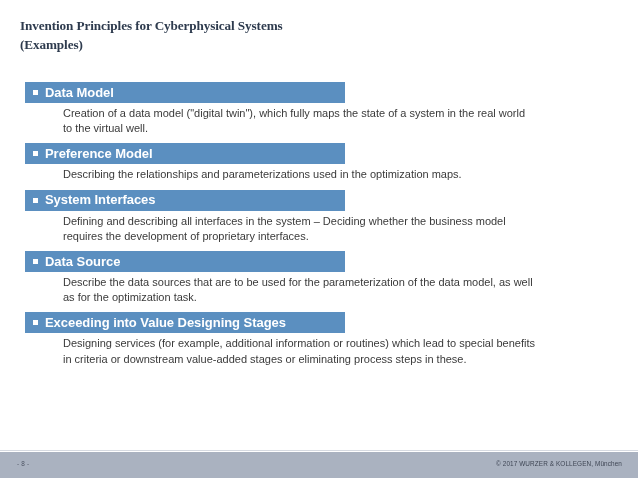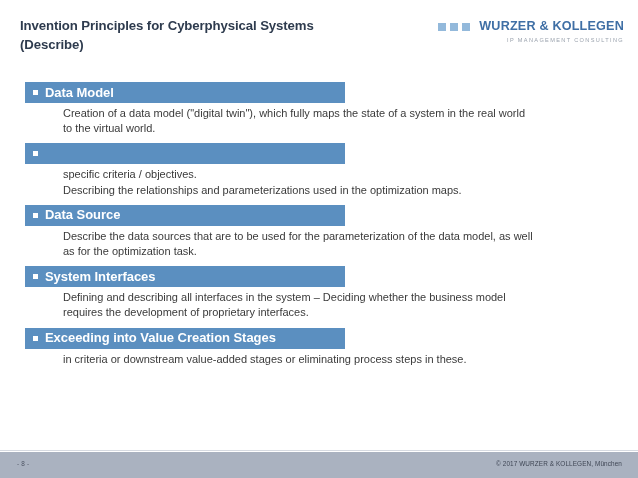--- a/index.html
+++ b/index.html
@@ -33,20 +33,21 @@
   .slide-title {
     position: absolute;
     left: 20px;
     top: 17px;
     width: 380px;
     font-size: 13.2px;
     font-weight: bold;
     line-height: 18.5px;
     color: #2e3b4e;
     letter-spacing: -0.1px;
+    font-family: Liberation Serif, serif;
   }
   .slide-title .ttl-line {
     display: block;
     white-space: nowrap;
   }
 
   
   .logo {
     position: absolute;
     right: 14px;
@@ -173,87 +174,77 @@
   }
 </style>
 </head>
 <body>
 
 <div class="slide">
 
   <div class="header">
     <div class="slide-title">
       <span class="ttl-line">Invention Principles for Cyberphysical Systems</span>
-      <span class="ttl-line">(Describe)</span>
-    </div>
-
-    <div class="logo">
-      <div class="logo-squares">
-        <span class="logo-square"></span>
-        <span class="logo-square"></span>
-        <span class="logo-square"></span>
-      </div>
-      <div class="logo-text">
-        <span class="logo-name">WURZER &amp; KOLLEGEN</span>
-        <span class="logo-sub">IP MANAGEMENT CONSULTING</span>
-      </div>
-    </div>
+      <span class="ttl-line">(Examples)</span>
+    </div>
+
   </div>
 
   <div class="content">
 
     <div class="section">
       <div class="section-bar">
         <span class="bar-bullet"></span>
         <span class="bar-label">Data Model</span>
       </div>
       <div class="section-body">
         <span class="body-line">Creation of a data model ("digital twin"), which fully maps the state of a system in the real world</span>
-        <span class="body-line">to the virtual world.</span>
-      </div>
-    </div>
-
-    <div class="section">
-      <div class="section-bar">
-        <span class="bar-bullet"></span>
-      </div>
-      <div class="section-body">
-        <span class="body-line">specific criteria / objectives.</span>
+        <span class="body-line">to the virtual well.</span>
+      </div>
+    </div>
+
+    <div class="section">
+      <div class="section-bar">
+        <span class="bar-bullet"></span>
+        <span class="bar-label">Preference Model</span>
+      </div>
+      <div class="section-body">
         <span class="body-line">Describing the relationships and parameterizations used in the optimization maps.</span>
+      </div>
+    </div>
+
+    <div class="section">
+      <div class="section-bar">
+        <span class="bar-bullet"></span>
+        <span class="bar-label">System Interfaces</span>
+      </div>
+      <div class="section-body">
+        <span class="body-line">Defining and describing all interfaces in the system – Deciding whether the business model</span>
+        <span class="body-line">requires the development of proprietary interfaces.</span>
       </div>
     </div>
 
     <div class="section">
       <div class="section-bar">
         <span class="bar-bullet"></span>
         <span class="bar-label">Data Source</span>
       </div>
       <div class="section-body">
         <span class="body-line">Describe the data sources that are to be used for the parameterization of the data model, as well</span>
         <span class="body-line">as for the optimization task.</span>
       </div>
     </div>
 
     <div class="section">
       <div class="section-bar">
         <span class="bar-bullet"></span>
-        <span class="bar-label">System Interfaces</span>
-      </div>
-      <div class="section-body">
-        <span class="body-line">Defining and describing all interfaces in the system – Deciding whether the business model</span>
-        <span class="body-line">requires the development of proprietary interfaces.</span>
-      </div>
-    </div>
-
-    <div class="section">
-      <div class="section-bar">
-        <span class="bar-bullet"></span>
-        <span class="bar-label">Exceeding into Value Creation Stages</span>
-      </div>
-      <div class="section-body">
+        <span class="bar-label">Exceeding into Value Designing Stages</span>
+      </div>
+      <div class="section-body">
+        <span class="body-line">Designing services (for example, additional information or routines) which lead to special benefits</span>
         <span class="body-line">in criteria or downstream value-added stages or eliminating process steps in these.</span>
       </div>
     </div>
 
   </div>
 
   <div class="footer-rule"></div>
   <div class="footer">
     <span class="footer-page">- 8 -</span>
     <span class="footer-copy">© 2017 WURZER &amp; KOLLEGEN, München</span>

